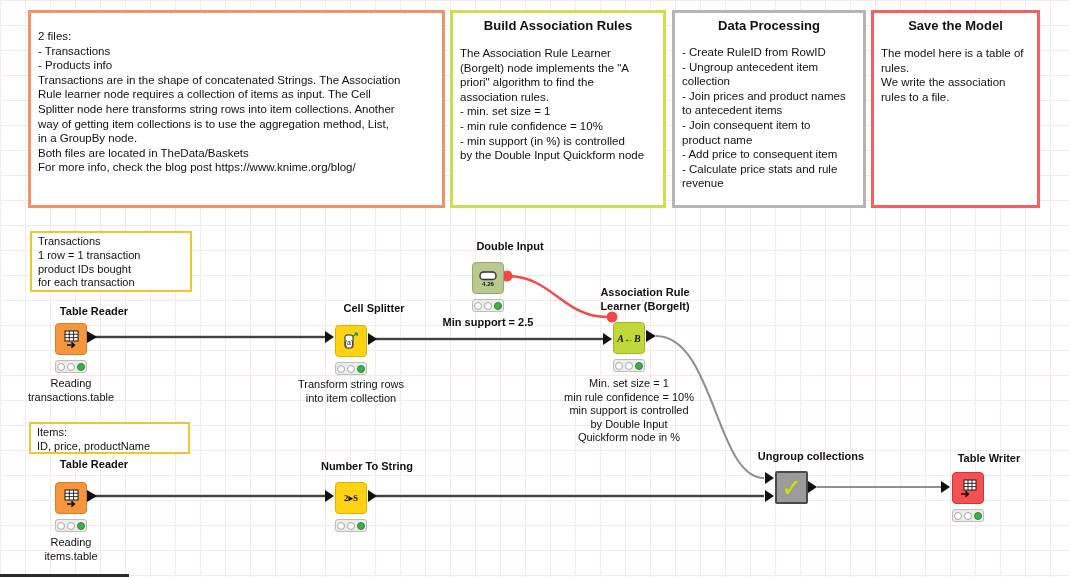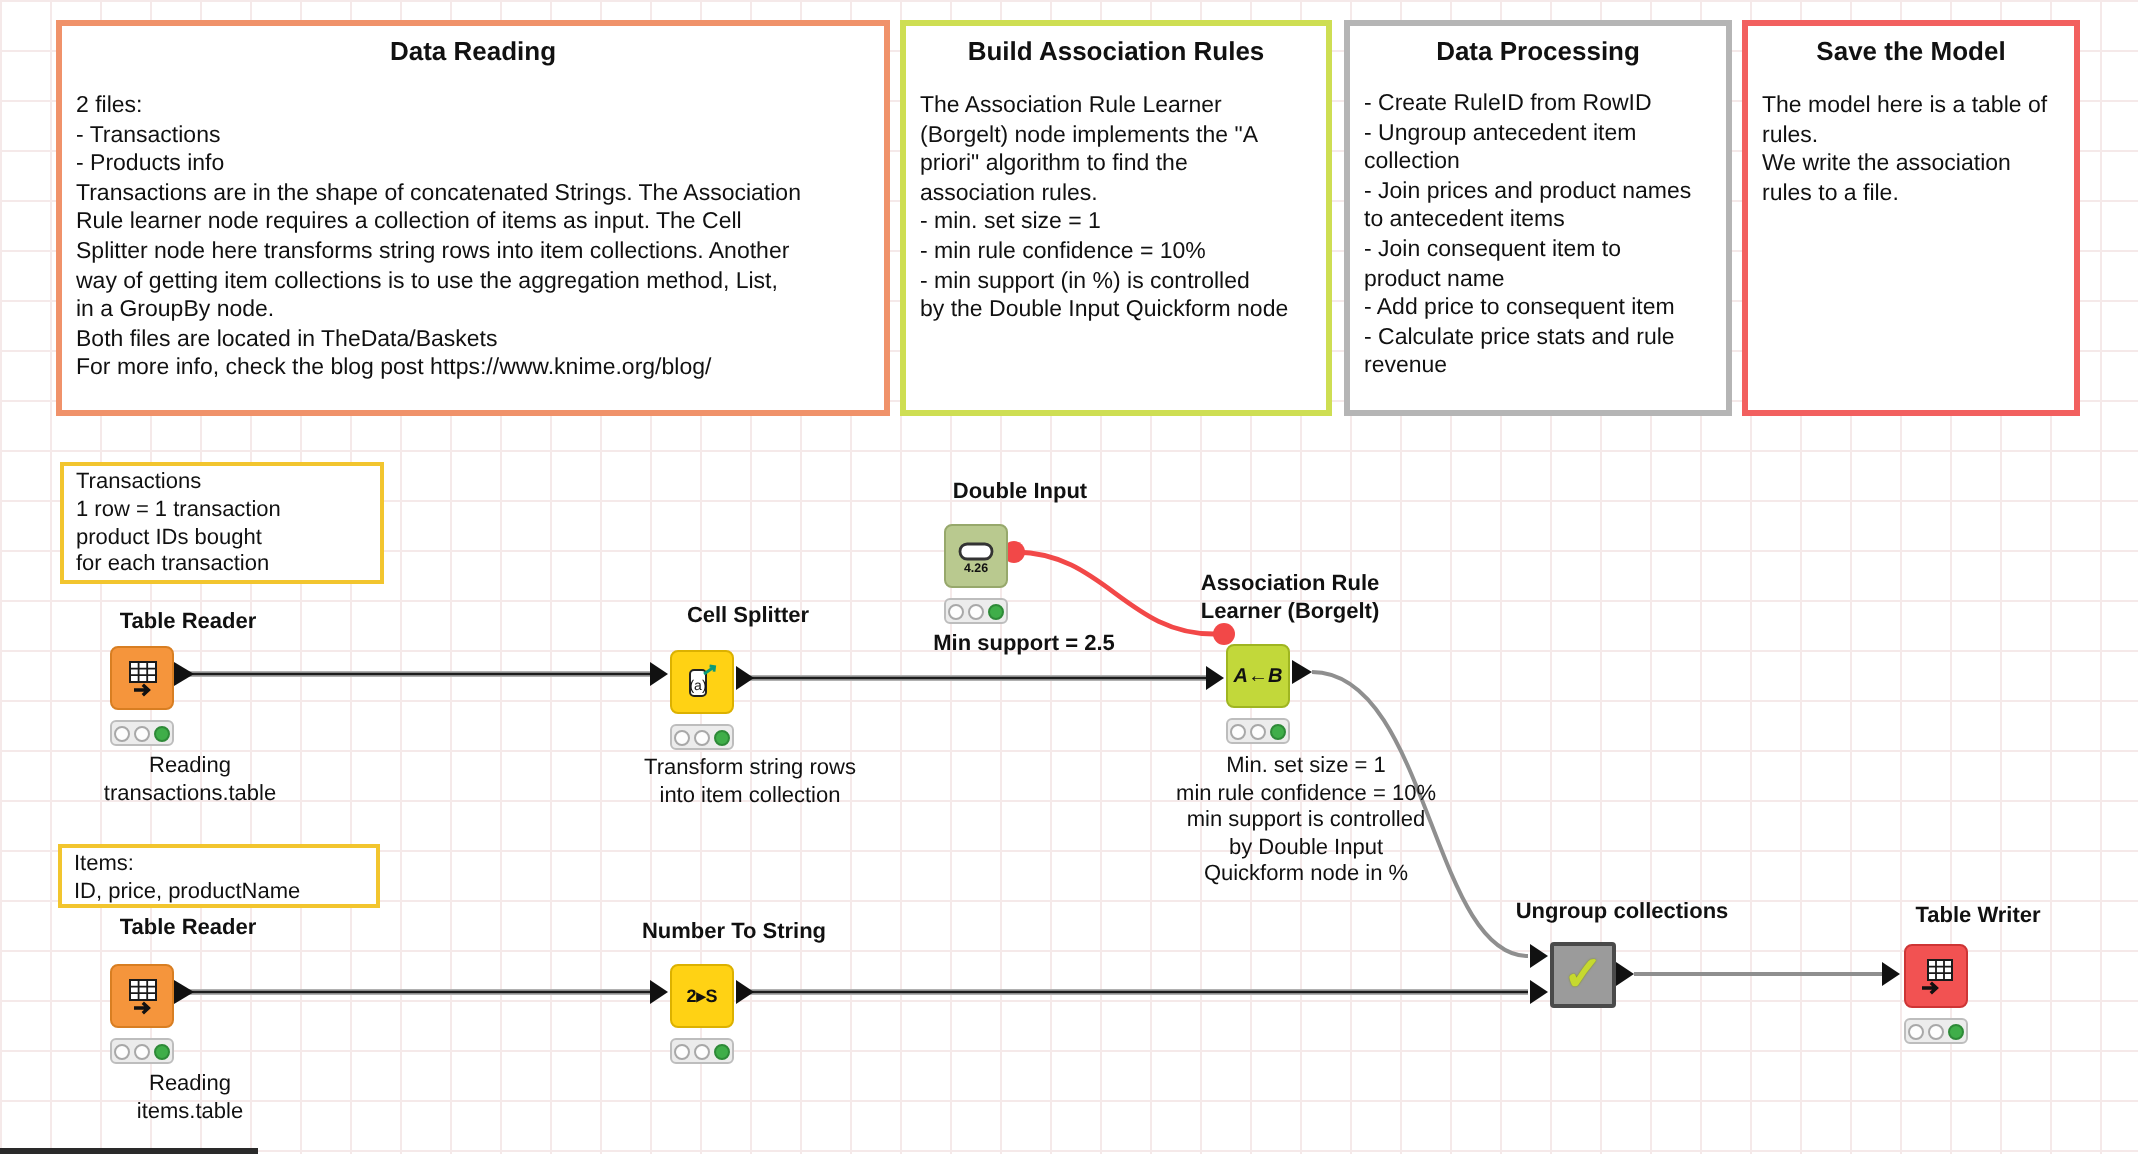--- a/index.html
+++ b/index.html
@@ -19,28 +19,28 @@
   .wireU{stroke:#b0b0b0;stroke-width:3;fill:none;}
   .wireB{stroke:#1c1c1c;stroke-width:1.3;fill:none;}
   .wireG{stroke:#8f8f8f;stroke-width:2;fill:none;}
   .wireR{stroke:#f24848;stroke-width:2.4;fill:none;}
   .ah{fill:#111;}
   .nsq{position:absolute;width:32px;height:32px;border-radius:4px;box-sizing:border-box;
        display:flex;align-items:center;justify-content:center;}
   .ntitle{position:absolute;width:170px;font-size:11px;font-weight:bold;text-align:center;
           white-space:pre-line;line-height:14px;padding-left:23px;}
   .ncap{position:absolute;width:176px;font-size:11px;text-align:center;white-space:pre-line;
-        line-height:13.6px;margin-left:24px;}
+        line-height:13.6px;}
   .b{font-weight:bold;}
   .tl{position:absolute;width:32px;height:13px;background:#ececec;border:1px solid #bdbdbd;
       border-radius:3px;box-sizing:border-box;display:flex;align-items:center;
       justify-content:center;gap:2px;}
   .dot{width:8px;height:8px;border-radius:50%;background:#fdfdfd;border:1px solid #a8a8a8;box-sizing:border-box;}
   .dot.g{background:#3fae49;border-color:#2e8a38;}
-  .icon-text{font-weight:bold;font-size:10px;color:#111;}
+  .icon-text{font-weight:bold;font-size:10px;color:#111;font-family:Liberation Serif, serif;}
   .check{color:#c6d92f;font-size:24px;font-weight:bold;line-height:1;text-shadow:0 0 1px #7a8a10;}
   .edge-bar{position:absolute;background:#2a2a2a;}
 </style>
 </head>
 <body>
 
 <div class="canvas">
 
   <svg class="edges" width="1069" height="577">
 
@@ -86,21 +86,20 @@
 
     <g>
       <circle cx="803" cy="487" r="4" fill="#c6d92f" stroke="#6b6b6b"></circle>
       <polygon class="ah" points="808,481 817,487 808,493"></polygon>
       <path class="wireG" d="M817 487 H941"></path>
       <polygon class="ah" points="941,481 950,487 941,493"></polygon>
     </g>
   </svg>
 
   <div class="ann" style="left:28px;top:10px;width:417px;height:198px;border:3px solid #f0926a">
-    <div class="ann-title">Data Reading</div>
     <div class="ann-body">2 files:
   -  Transactions
   -  Products info
 Transactions are in the shape of concatenated Strings. The Association
 Rule learner node requires a collection of items as input. The Cell
 Splitter node here transforms string rows into item collections. Another
 way of getting item collections is to use the aggregation method, List,
 in a GroupBy node.
 Both files are located in TheData/Baskets
 For more info, check the blog post https://www.knime.org/blog/</div>

